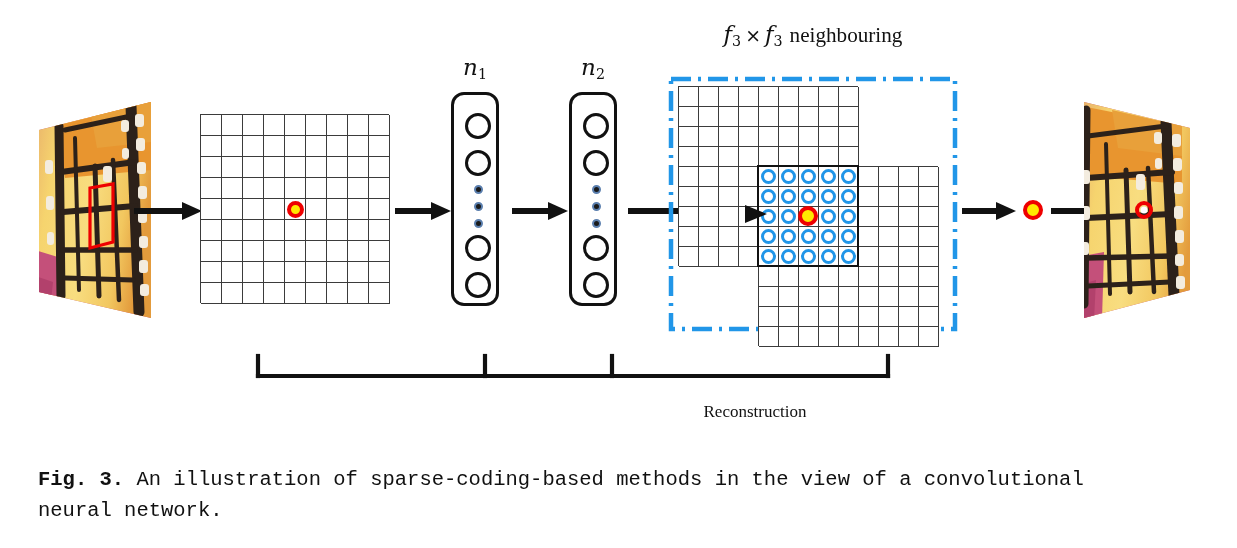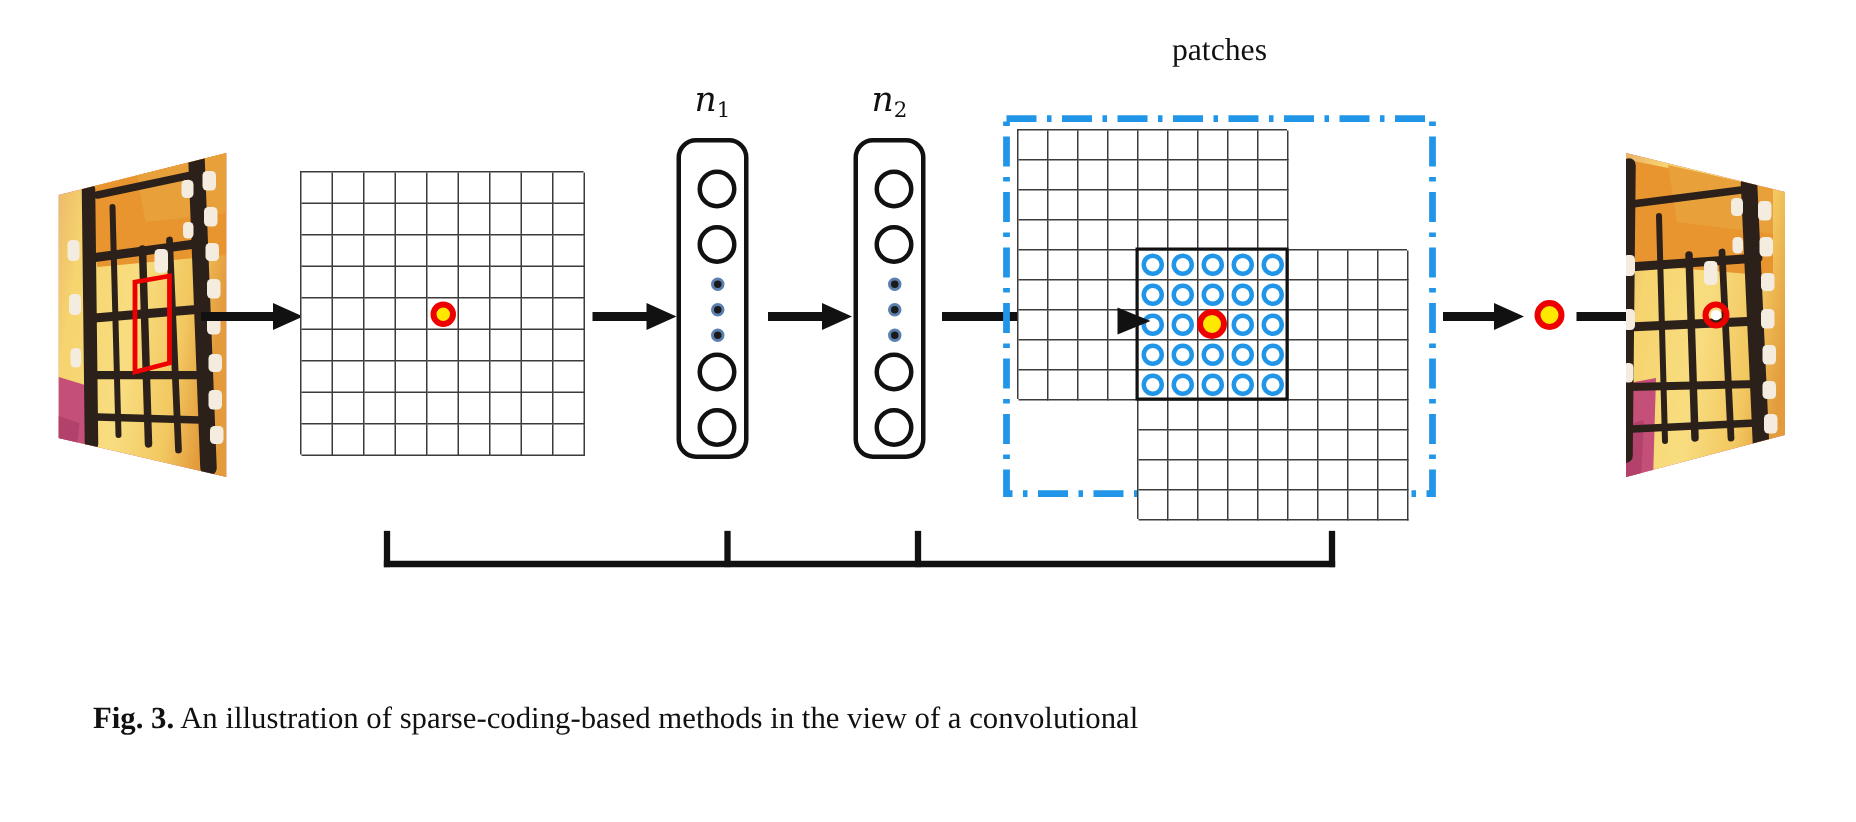--- a/index.html
+++ b/index.html
@@ -57,26 +57,25 @@
     text-align: center;
     white-space: nowrap;
   }
 
   
   .figcaption {
     position: absolute;
     left: 38px;
     top: 464px;
     width: 1168px;
-    font-family: Liberation Serif, serif;
+    font-family: Liberation Mono, monospace;
     font-size: 20.5px;
     line-height: 1.52;
     color: #111;
     text-align: left;
-    margin-left: 24px;
   }
   .figcaption b {
     font-weight: bold;
   }
 
   
   .butterfly-wrap {
     position: absolute;
     overflow: visible;
   }
@@ -605,36 +604,42 @@
 
   <div class="mathlabel abs" style="left:435px; top:55px; width:80px;">
     n<sub>1</sub>
   </div>
 
   <div class="mathlabel abs" style="left:553px; top:55px; width:80px;">
     n<sub>2</sub>
   </div>
 
   <div class="mathlabel abs" style="left:668px; top:22px; width:290px;">
-    <div class="rm">patches</div>
+    <div>
+      <span>f<sub>3</sub></span><span class="times">×</span><span>f<sub>3</sub></span><span class="rm" style="padding-left:7px;">neighbouring</span>
+    </div>
   </div>
 
   <svg class="abs" style="left:252px; top:352px;" width="642" height="26">
     <g stroke="#111" stroke-width="4.2" fill="none" stroke-linecap="square">
       <line x1="6" y1="4" x2="6" y2="24"></line>
       <line x1="6" y1="24" x2="636" y2="24"></line>
       <line x1="636" y1="24" x2="636" y2="4"></line>
       <line x1="233" y1="4" x2="233" y2="24"></line>
       <line x1="360" y1="4" x2="360" y2="24"></line>
     </g>
   </svg>
 
 
   <div class="grouplabel abs" style="left:490px; top:390px; width:128px;">
   </div>
 
+  <div class="grouplabel abs" style="left:620px; top:400px; width:270px;">
+    <div>Reconstruction</div>
+  </div>
 
   <div class="figcaption">
     <span><b>Fig. 3.</b></span>
     <span>An illustration of sparse-coding-based methods in the view of a convolutional</span><br>
+    <span>neural network.</span>
   </div>
 
 </div>
 
 </body></html>

